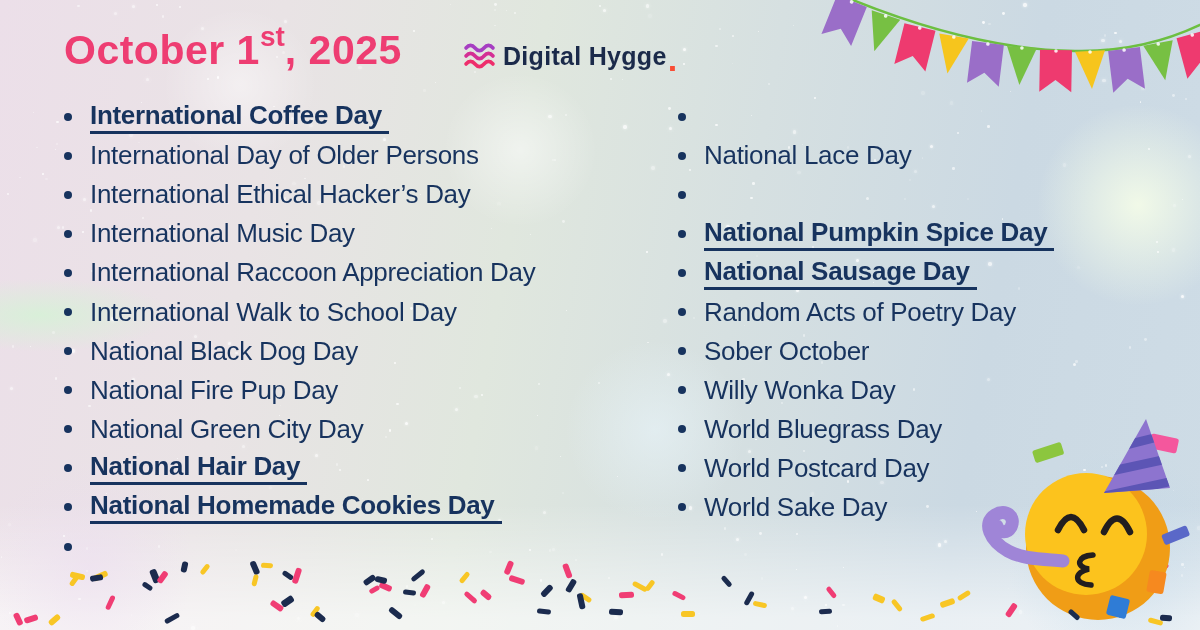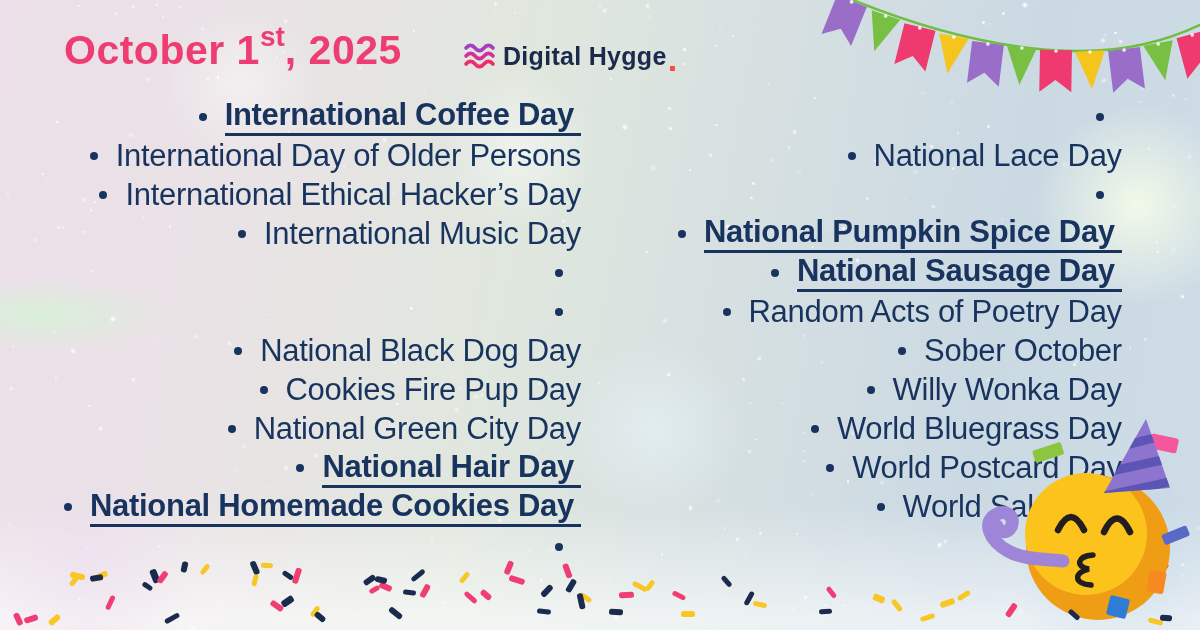--- a/index.html
+++ b/index.html
@@ -23,21 +23,21 @@
   #title{position:absolute;left:64px;top:24px;font-size:41px;font-weight:700;color:#ee3d72;letter-spacing:.5px;white-space:nowrap;}
   #title sup{font-size:28px;position:relative;top:-3px;letter-spacing:0;}
   #brand{position:absolute;left:462px;top:38px;display:flex;align-items:center;white-space:nowrap;}
   #brand svg{display:block;margin-right:5px;}
   .brand-name{font-size:25px;font-weight:700;color:#1b2a4a;letter-spacing:.3px;}
   .brand-dot{font-size:34px;font-weight:700;color:#f94d35;line-height:0;position:relative;top:3px;margin-left:1px;}
   
   ul.hlist{position:absolute;margin:0;padding:0;list-style:none;top:97px;}
   #col-left{left:64px;}
   #col-right{left:678px;}
-  ul.hlist li{height:39.1px;display:flex;align-items:center;font-size:31px;color:#17335e;white-space:nowrap;justify-content:flex-end;}
+  ul.hlist li{height:39.1px;display:flex;align-items:center;font-size:26px;color:#17335e;white-space:nowrap;}
   .bullet{width:8px;height:8px;border-radius:50%;background:#17335e;margin-right:18px;flex:none;}
   .itext{letter-spacing:-0.3px;}
   .itext.em{font-weight:700;border-bottom:3px solid #17335e;padding-right:7px;padding-bottom:0px;}
   svg{overflow:visible;}
 </style>
 </head>
 <body>
 
 <div id="canvas">
 
@@ -458,31 +458,33 @@
       <li>
         <span class="bullet"></span>
         <span class="itext">International Ethical Hacker’s Day</span>
       </li>
       <li>
         <span class="bullet"></span>
         <span class="itext">International Music Day</span>
       </li>
       <li>
         <span class="bullet"></span>
-      </li>
-      <li>
-        <span class="bullet"></span>
+        <span class="itext">International Raccoon Appreciation Day</span>
+      </li>
+      <li>
+        <span class="bullet"></span>
+        <span class="itext">International Walk to School Day</span>
       </li>
       <li>
         <span class="bullet"></span>
         <span class="itext">National Black Dog Day</span>
       </li>
       <li>
         <span class="bullet"></span>
-        <span class="itext">Cookies Fire Pup Day</span>
+        <span class="itext">National Fire Pup Day</span>
       </li>
       <li>
         <span class="bullet"></span>
         <span class="itext">National Green City Day</span>
       </li>
       <li>
         <span class="bullet"></span>
         <span class="itext em">National Hair Day</span>
       </li>
       <li>

